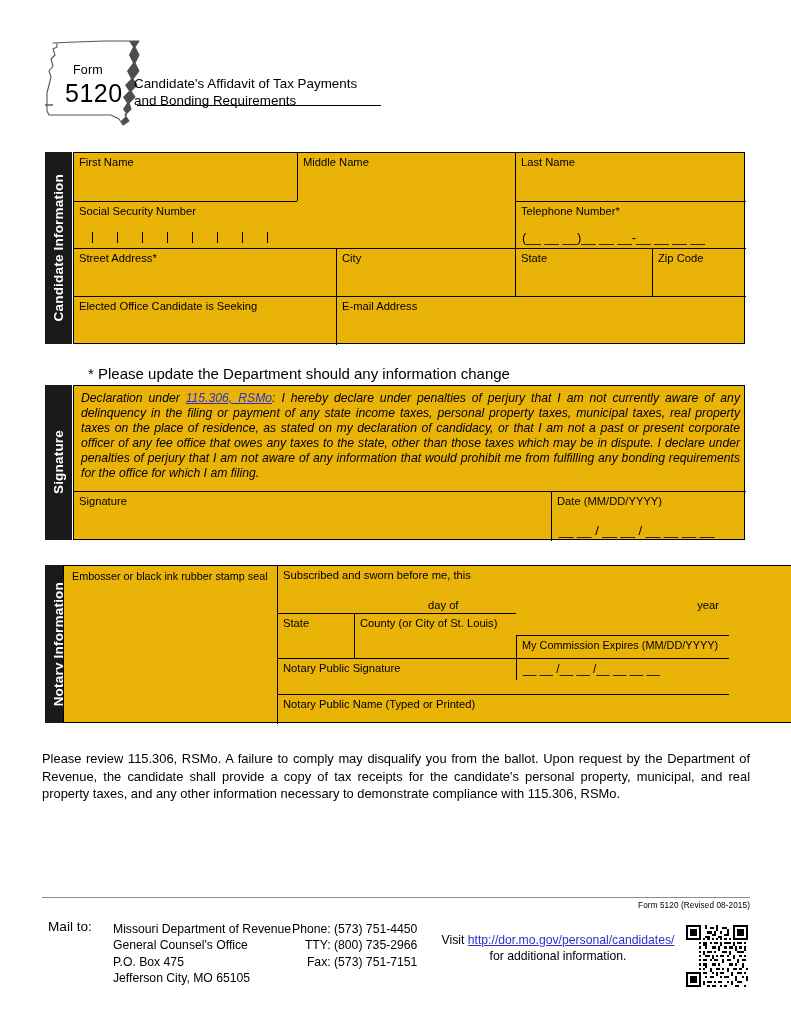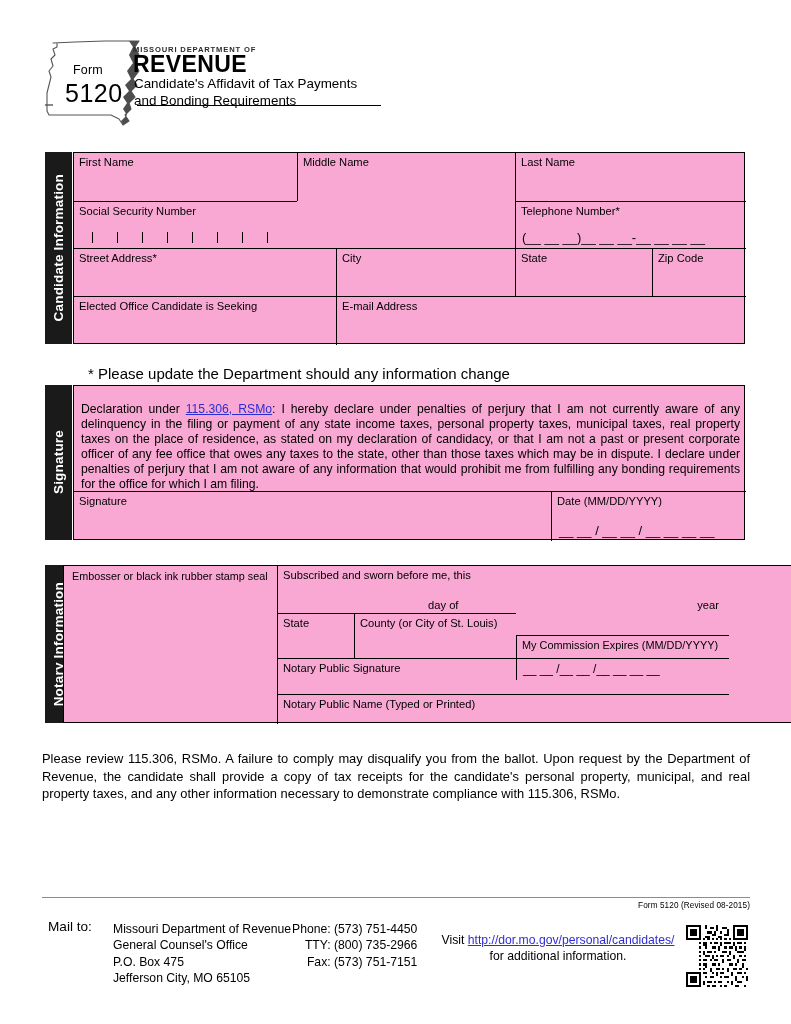--- a/index.html
+++ b/index.html
@@ -101,21 +101,21 @@
   .sidebar-tab span {
     writing-mode: vertical-rl;
     transform: rotate(180deg);
     white-space: nowrap;
   }
 
   .grid {
     position: absolute;
     border: 1.3px solid #000;
     box-sizing: border-box;
-    background: #f9a8d4;
+    background: #eab308;
   }
   .cell {
     position: absolute;
     box-sizing: border-box;
   }
   .cell-label {
     position: absolute;
     left: 5px;
     top: 3px;
     font-size: 11.2px;
@@ -242,30 +242,20 @@
                L94 38 L90 30 L94 22 L90 14 L94 8 L60 8 L30 9 L8 10 Z" fill="#ffffff" stroke="#555555" stroke-width="1.1" stroke-linejoin="round"></path>
       <path d="M94 8 L90 14 L94 22 L90 30 L94 38 L88 46 L92 52 L86 58 L90 64 L84 70 L86 76 L80 82
                L84 88 L78 92 L76 88 L82 82 L78 76 L82 70 L78 64 L84 58 L80 52 L86 46 L82 38
                L88 30 L84 22 L88 14 L84 8 Z" fill="#4d4d4d"></path>
       <path d="M0 72 L8 72" stroke="#555555" stroke-width="1.4"></path>
     </svg>
 
     <div class="form-word">Form</div>
     <div class="form-number">5120</div>
 
-    <div class="brand">
-      <div class="brand-sup">MISSOURI DEPARTMENT OF</div>
-      <div class="brand-main">
-        <svg width="150" height="24" viewBox="0 0 150 24">
-          <text x="0" y="19" font-family="Liberation Sans, sans-serif" font-size="23" font-weight="bold" letter-spacing="0.4" fill="#000">REVENUE</text>
-          <rect x="0" y="0" width="150" height="24" fill="none"></rect>
-          <path d="M118 5 L133 5 M118 11 L133 11 M118 17 L133 17" stroke="#fff" stroke-width="0"></path>
-        </svg>
-      </div>
-    </div>
 
     <div class="title-lines">
       <div>Candidate's Affidavit of Tax Payments</div>
       <div>and Bonding Requirements</div>
     </div>
   </div>
   <div class="title-rule"></div>
 
   <div class="sidebar-tab" style="left:45px; top:152px; width:27px; height:192px;">
     <span>Candidate Information</span>
@@ -323,21 +313,21 @@
   </div>
 
   <div style="position:absolute; left:88px; top:344px; font-size:15px;margin-top:21px;">* Please update the Department should any information change</div>
 
   <div class="sidebar-tab" style="left:45px; top:385px; width:27px; height:155px;">
     <span>Signature</span>
   </div>
 
   <div class="grid" style="left:73px; top:385px; width:672px; height:155px;">
 
-    <div class="cell" style="left:0; top:11px; width:672px; height:105px;">
+    <div class="cell" style="left:0; top:0; width:672px; height:105px;font-style:italic;">
       <div class="decl-text"><span>Declaration under </span><span class="link">115.306, RSMo</span><span>: I hereby declare under penalties of perjury that I am not currently aware of any delinquency in the filing or payment of any state income taxes, personal property taxes, municipal taxes, real property taxes on the place of residence, as stated on my declaration of candidacy, or that I am not a past or present corporate officer of any fee office that owes any taxes to the state, other than those taxes which may be in dispute.  I declare under penalties of perjury that I am not aware of any information that would prohibit me from fulfilling any bonding requirements for the office for which I am filing.</span></div>
     </div>
 
     <div class="cell bt" style="left:0; top:105px; width:477px; height:50px;">
       <div class="cell-label">Signature</div>
     </div>
     <div class="cell bt bl" style="left:477px; top:105px; width:195px; height:50px;">
       <div class="cell-label">Date (MM/DD/YYYY)</div>
       <div class="fill-line" style="left:7px; bottom:3px;">__ __ / __ __ / __ __ __ __</div>
     </div>

